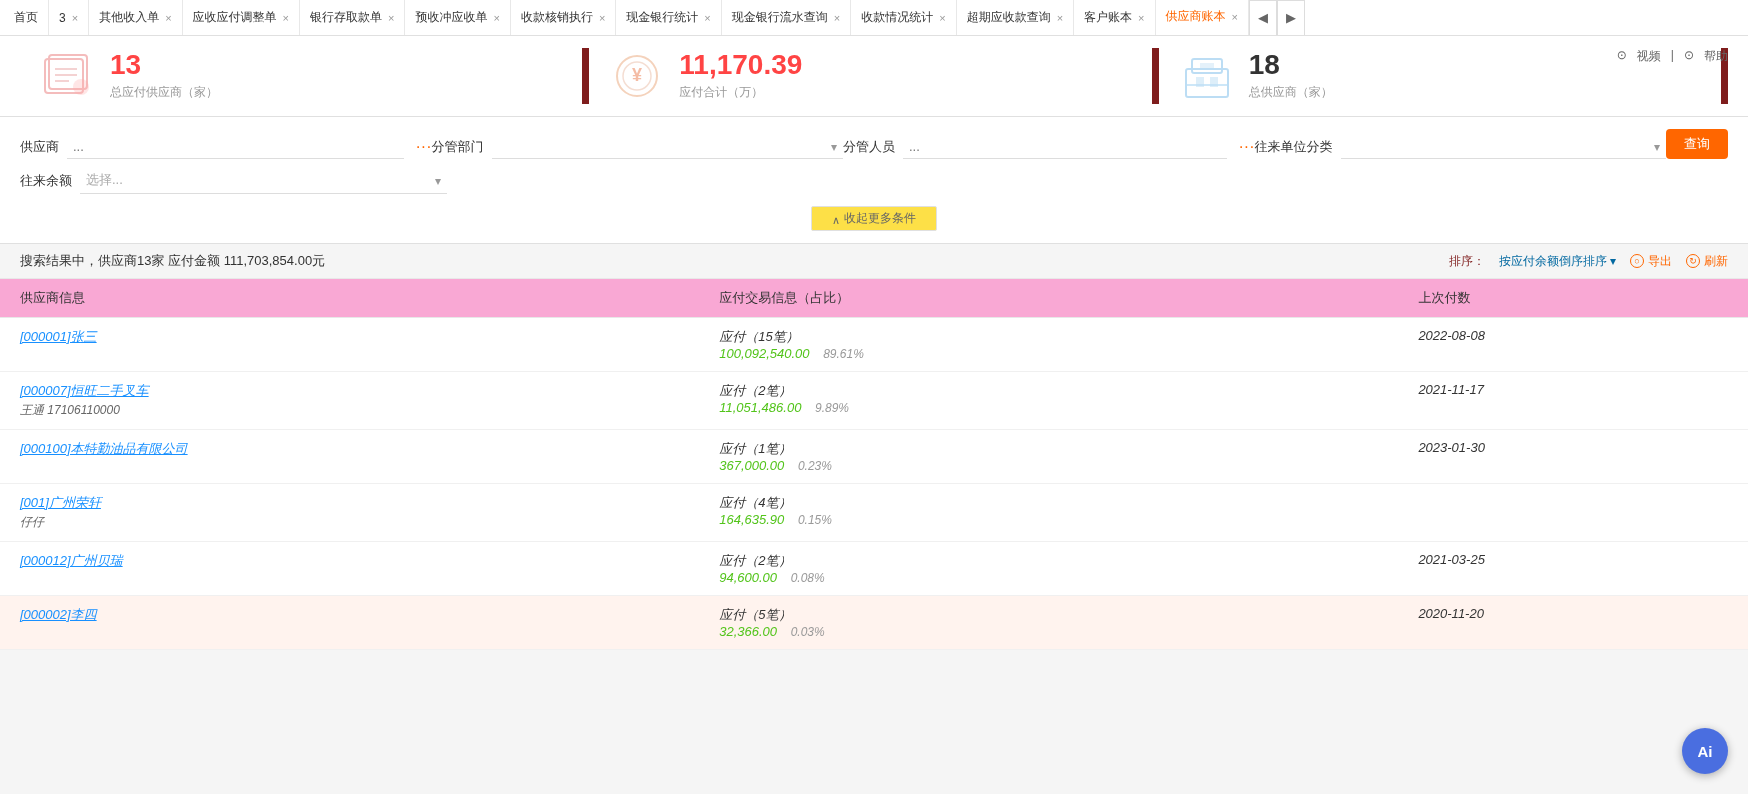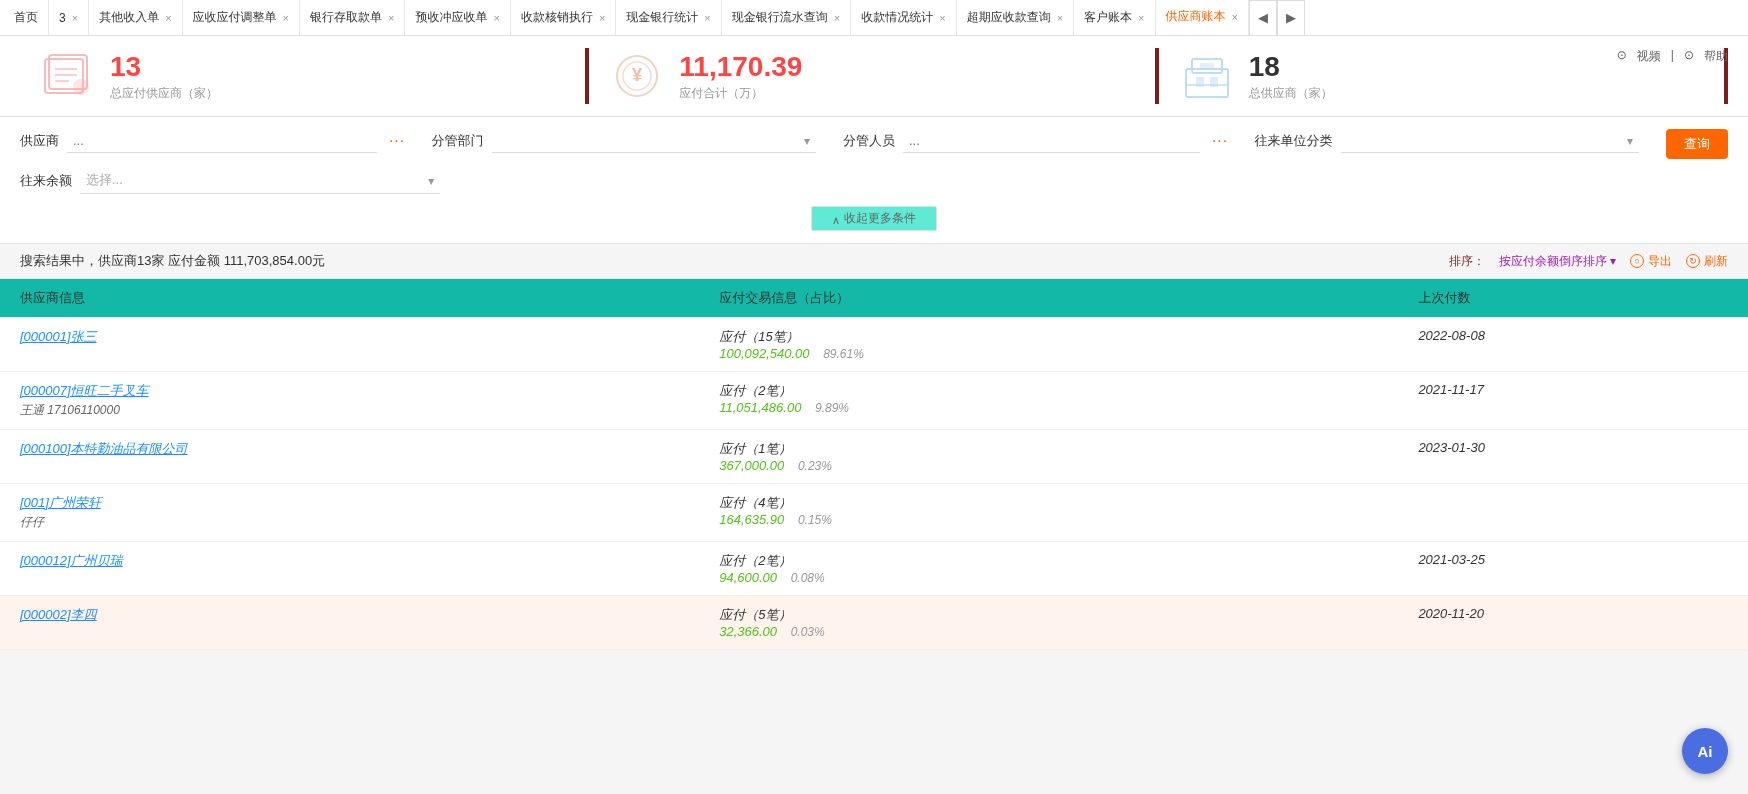--- a/index.html
+++ b/index.html
@@ -53,23 +53,23 @@
       display: flex;
       background: #fff;
       border-bottom: 1px solid #e0e0e0;
       padding: 12px 20px;
       align-items: center;
       gap: 0;
       position: relative;
     }
     .summary-card {
       display: flex;
-      align-items: center;
+      align-items: flex-start;
       flex: 1;
-      border-right: 4px solid #7f1d1d;
+      border-right: 7px solid #7f1d1d;
       padding: 0 20px;
     }
     .summary-card:last-of-type { border-right: none; }
     .summary-icon {
       width: 56px;
       height: 56px;
       margin-right: 14px;
       flex-shrink: 0;
       display: flex;
       align-items: center;
@@ -101,22 +101,22 @@
     .icon-box-svg { opacity: 0.7; }
 
     
     .filter-section {
       background: #fff;
       padding: 12px 20px 8px;
       border-bottom: 1px solid #e0e0e0;
     }
     .filter-row {
       display: flex;
-      align-items: flex-start;
-      gap: 27px;
+      align-items: flex-end;
+      gap: 0;
       margin-bottom: 8px;
     }
     .filter-item {
       display: flex;
       align-items: center;
       gap: 8px;
       flex: 1;
     }
     .filter-label {
       font-size: 13px;
@@ -162,21 +162,21 @@
       justify-content: center;
       padding: 4px 0;
     }
     .collapse-btn {
       display: flex;
       align-items: flex-end;
       gap: 4px;
       color: #666;
       font-size: 12px;
       cursor: pointer;
-      background: #5eead4;
+      background: #fde047;
       border: 1px solid #e0e0e0;
       padding: 3px 20px;
       border-radius: 2px;
     }
 
     
     .results-bar {
       display: flex;
       align-items: center;
       justify-content: space-between;
@@ -189,21 +189,21 @@
     .results-info { font-size: 13px; }
     .results-actions {
       display: flex;
       align-items: center;
       gap: 14px;
       font-size: 12px;
       color: #666;
     }
     .sort-label { color: #7f1d1d; font-family: Liberation Mono, monospace; }
     .sort-select {
-      color: #a21caf;
+      color: #0369a1;
       cursor: pointer;
       display: flex;
       align-items: center;
       gap: 3px;
     }
     .action-btn {
       display: flex;
       align-items: center;
       gap: 4px;
       cursor: pointer;
@@ -223,21 +223,21 @@
     
     .table-container {
       background: #fff;
       overflow-x: auto;
     }
     .data-table {
       width: 100%;
       border-collapse: collapse;
     }
     .data-table thead tr {
-      background: #14b8a6;
+      background: #f9a8d4;
       border-bottom: 1px solid #e8e8e8;
     }
     .data-table thead th {
       padding: 10px 20px;
       text-align: left;
       font-weight: 500;
       font-size: 13px;
       color: #333;
       white-space: nowrap;
     }

